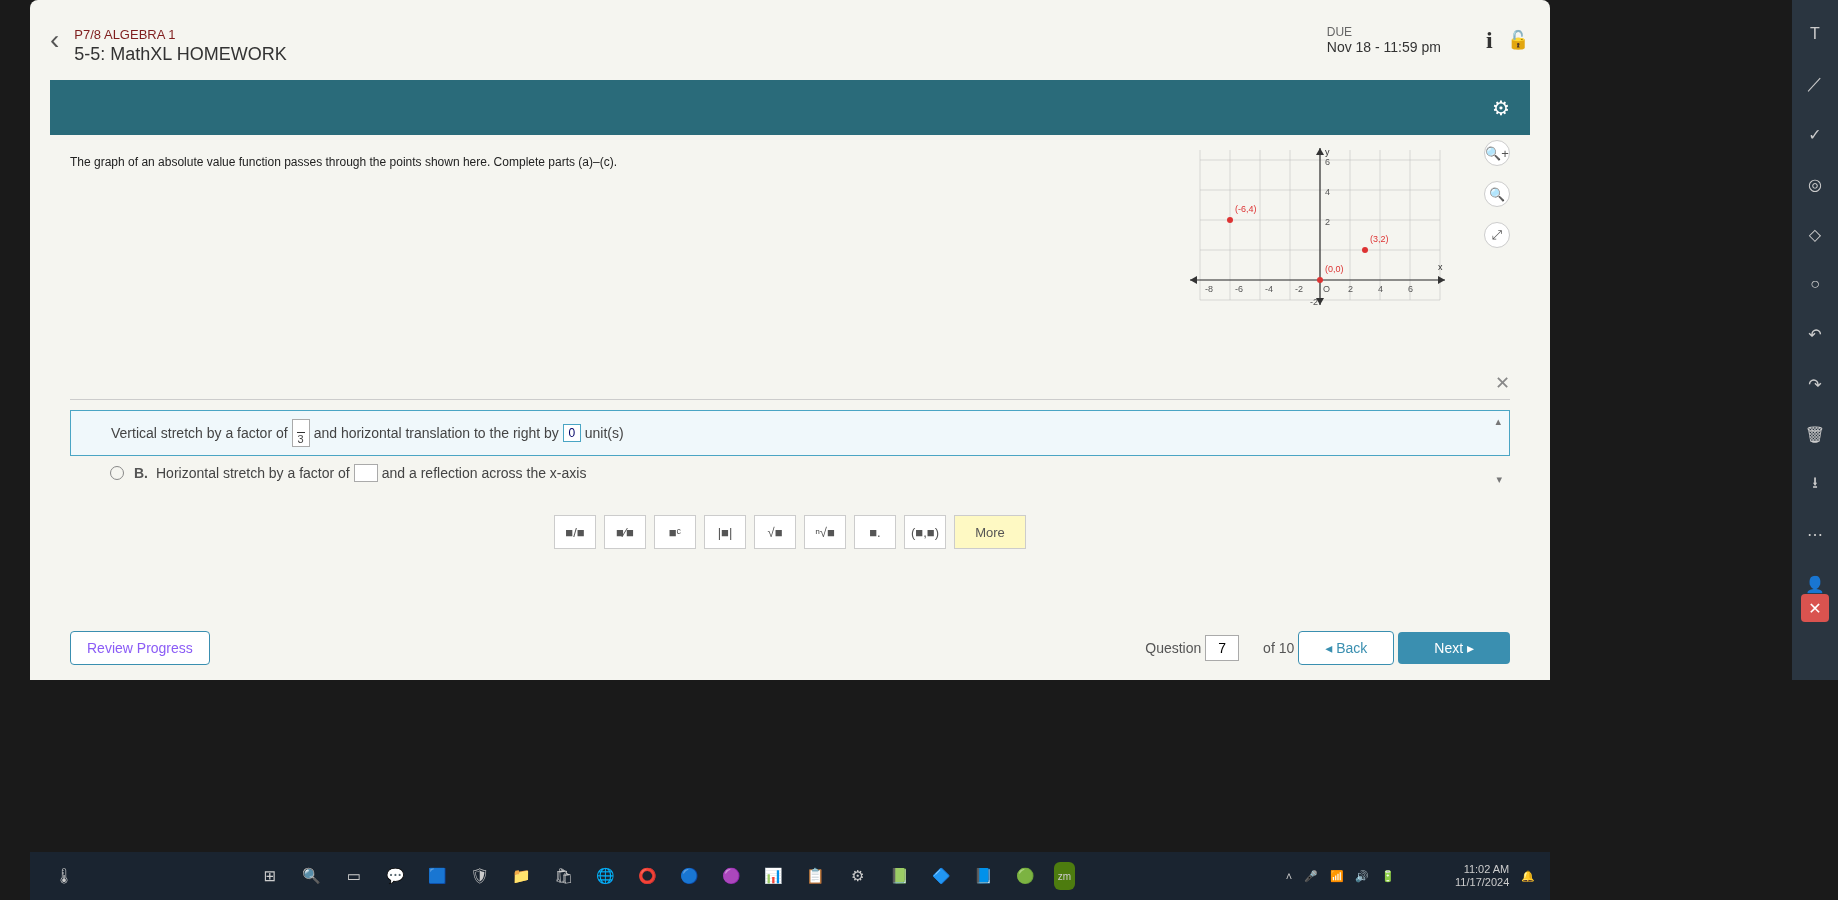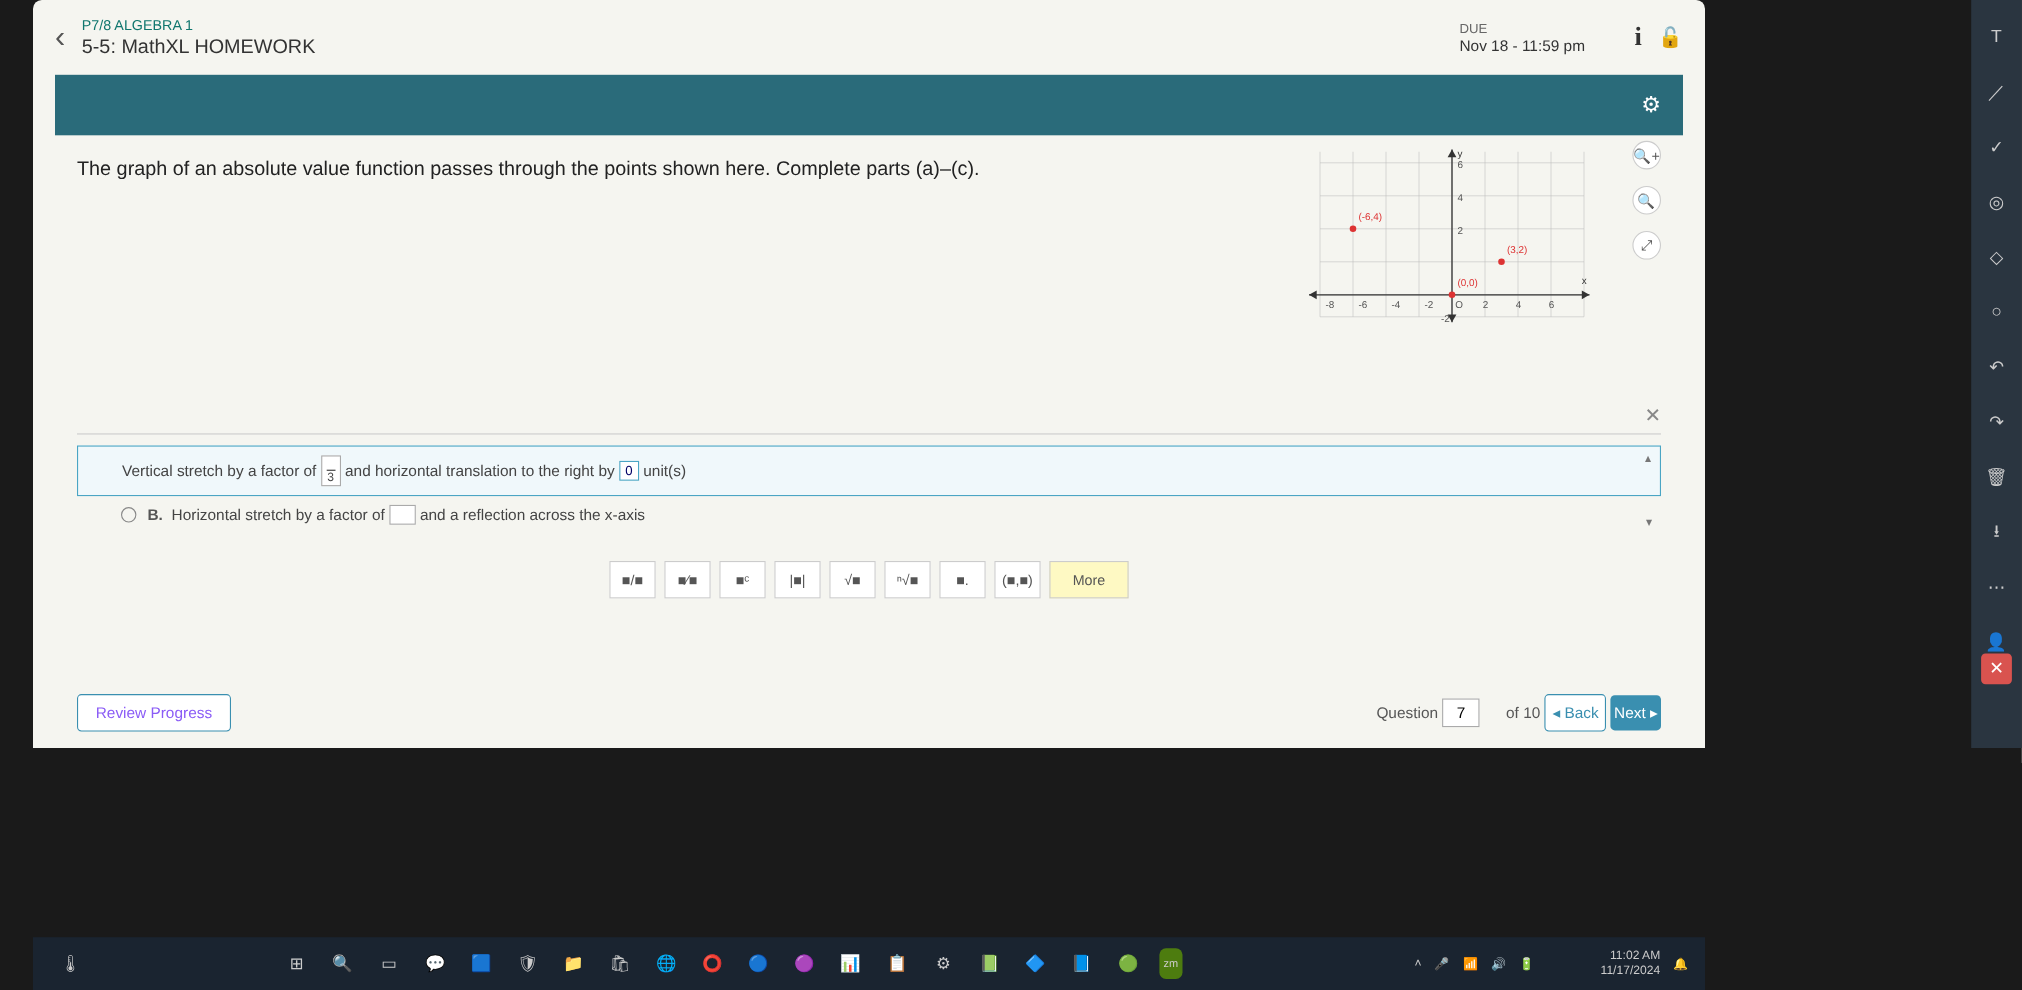--- a/index.html
+++ b/index.html
@@ -1,31 +1,31 @@
 <!DOCTYPE html>
 <html><head>
 <meta charset="utf-8">
 <style>
 * { margin: 0; padding: 0; box-sizing: border-box; }
 body { font-family: Arial, sans-serif; background: #1a1a1a; width: 1838px; height: 900px; overflow: hidden; position: relative; }
 .screen { position: absolute; top: 0; left: 30px; width: 1520px; height: 680px; background: #f5f5f0; border-radius: 8px 8px 0 0; }
 .header-row { display: flex; align-items: center; padding: 15px 20px 5px 20px; }
 .back-chevron { font-size: 28px; color: #555; margin-right: 15px; cursor: pointer; }
 .header-text { flex: 1; }
-.course-name { font-size: 13px; color: #0f766e; text-transform: uppercase; }
+.course-name { font-size: 13px; color: #7f1d1d; text-transform: uppercase; margin-top: 12px; }
 .assignment-name { font-size: 18px; color: #333; margin-top: 2px; }
 .due-block { text-align: left; margin-right: 30px; }
 .due-label { font-size: 12px; color: #666; }
 .due-date { font-size: 14px; color: #333; }
 .info-icon { font-family: Georgia, serif; font-size: 24px; font-weight: bold; color: #333; margin: 0 15px; cursor: pointer; }
 .unlock-icon { font-size: 18px; color: #333; cursor: pointer; }
 .teal-bar { background: #2a6b7a; height: 55px; margin: 10px 20px 0 20px; display: flex; justify-content: flex-end; align-items: center; padding: 0 20px; }
 .gear-btn { color: #fff; font-size: 20px; cursor: pointer; }
 .content { padding: 20px 40px; position: relative; }
-.question-text { font-size: 18px; color: #222; margin-bottom: 20px; }
+.question-text { font-size: 12px; color: #222; margin-bottom: 20px; }
 .graph-area { position: absolute; right: 50px; top: 5px; width: 320px; height: 190px; }
 .graph-svg { width: 270px; height: 180px; }
 .graph-tools { position: absolute; right: -10px; top: 0; display: flex; flex-direction: column; gap: 15px; }
 .tool-btn { width: 26px; height: 26px; border: 1px solid #ccc; border-radius: 50%; background: #fff; display: flex; align-items: center; justify-content: center; font-size: 13px; cursor: pointer; color: #555; }
 .answer-area { margin-top: 230px; border-top: 1px solid #ccc; padding-top: 10px; }
 .answer-row { display: flex; align-items: center; padding: 8px 40px; font-size: 14px; color: #444; position: relative; }
 .answer-row.selected { border: 1px solid #4aa5c4; background: #f0f8fb; }
 .radio { width: 14px; height: 14px; border: 1.5px solid #888; border-radius: 50%; margin-right: 10px; flex-shrink: 0; }
 .option-label { font-weight: bold; margin-right: 8px; color: #555; }
 .frac-box { display: inline-flex; flex-direction: column; align-items: center; border: 1px solid #aaa; padding: 1px 4px; margin: 0 4px; font-size: 11px; line-height: 1.1; background: #fff; min-width: 18px; }
@@ -37,22 +37,22 @@
 .math-toolbar { display: flex; justify-content: center; gap: 8px; margin-top: 25px; align-items: center; }
 .math-btn { width: 42px; height: 34px; border: 1px solid #ccc; background: #fff; display: flex; align-items: center; justify-content: center; font-size: 13px; cursor: pointer; color: #555; }
 .more-btn { width: 72px; background: #fef9c3; }
 .close-x { position: absolute; right: 40px; bottom: 175px; font-size: 18px; color: #888; cursor: pointer; }
 .footer-bar { position: absolute; bottom: 15px; left: 20px; right: 20px; display: flex; align-items: center; justify-content: space-between; padding: 0 20px; }
 .review-btn { border: 1.5px solid #3a8fb0; color: #8b5cf6; padding: 8px 16px; border-radius: 4px; font-size: 14px; background: #fff; cursor: pointer; }
 .nav-group { display: flex; align-items: center; gap: 4px; }
 .q-label { font-size: 14px; color: #555; }
 .q-box { border: 1px solid #aaa; padding: 4px 12px; font-size: 14px; background: #fff; }
 .of-label { font-size: 14px; color: #555; margin-left: 20px; }
-.back-btn { border: 1.5px solid #3a8fb0; color: #3a8fb0; padding: 8px 6px; border-radius: 4px; font-size: 14px; background: #fff; cursor: pointer; }
-.next-btn { background: #3a8fb0; color: #fff; padding: 8px 3px; border-radius: 4px; font-size: 14px; border: none; cursor: pointer; }
+.back-btn { border: 1.5px solid #3a8fb0; color: #3a8fb0; padding: 8px 26px; border-radius: 4px; font-size: 14px; background: #fff; cursor: pointer; }
+.next-btn { background: #3a8fb0; color: #fff; padding: 8px 36px; border-radius: 4px; font-size: 14px; border: none; cursor: pointer; }
 .right-sidebar { position: absolute; right: 0; top: 0; width: 46px; height: 680px; background: #2a3540; display: flex; flex-direction: column; align-items: center; padding-top: 20px; gap: 22px; }
 .side-btn { width: 28px; height: 28px; display: flex; align-items: center; justify-content: center; color: #ccc; font-size: 16px; cursor: pointer; }
 .side-btn.red-x { background: #d9534f; color: #fff; border-radius: 4px; position: absolute; bottom: 58px; }
 .taskbar { position: absolute; bottom: 0; left: 30px; width: 1520px; height: 48px; background: #1a2430; display: flex; align-items: center; padding: 0 15px; }
 .tb-left { display: flex; align-items: center; gap: 14px; flex:1; justify-content: center; }
 .tb-icon { width: 28px; height: 28px; display: flex; align-items: center; justify-content: center; color: #ccc; font-size: 15px; cursor: pointer; border-radius: 4px; }
 .tb-right { display: flex; align-items: center; gap: 12px; color: #ccc; font-size: 11px; }
 .tb-time { text-align: right; line-height: 1.2; margin-left: 48px; }
 </style>
 </head>

